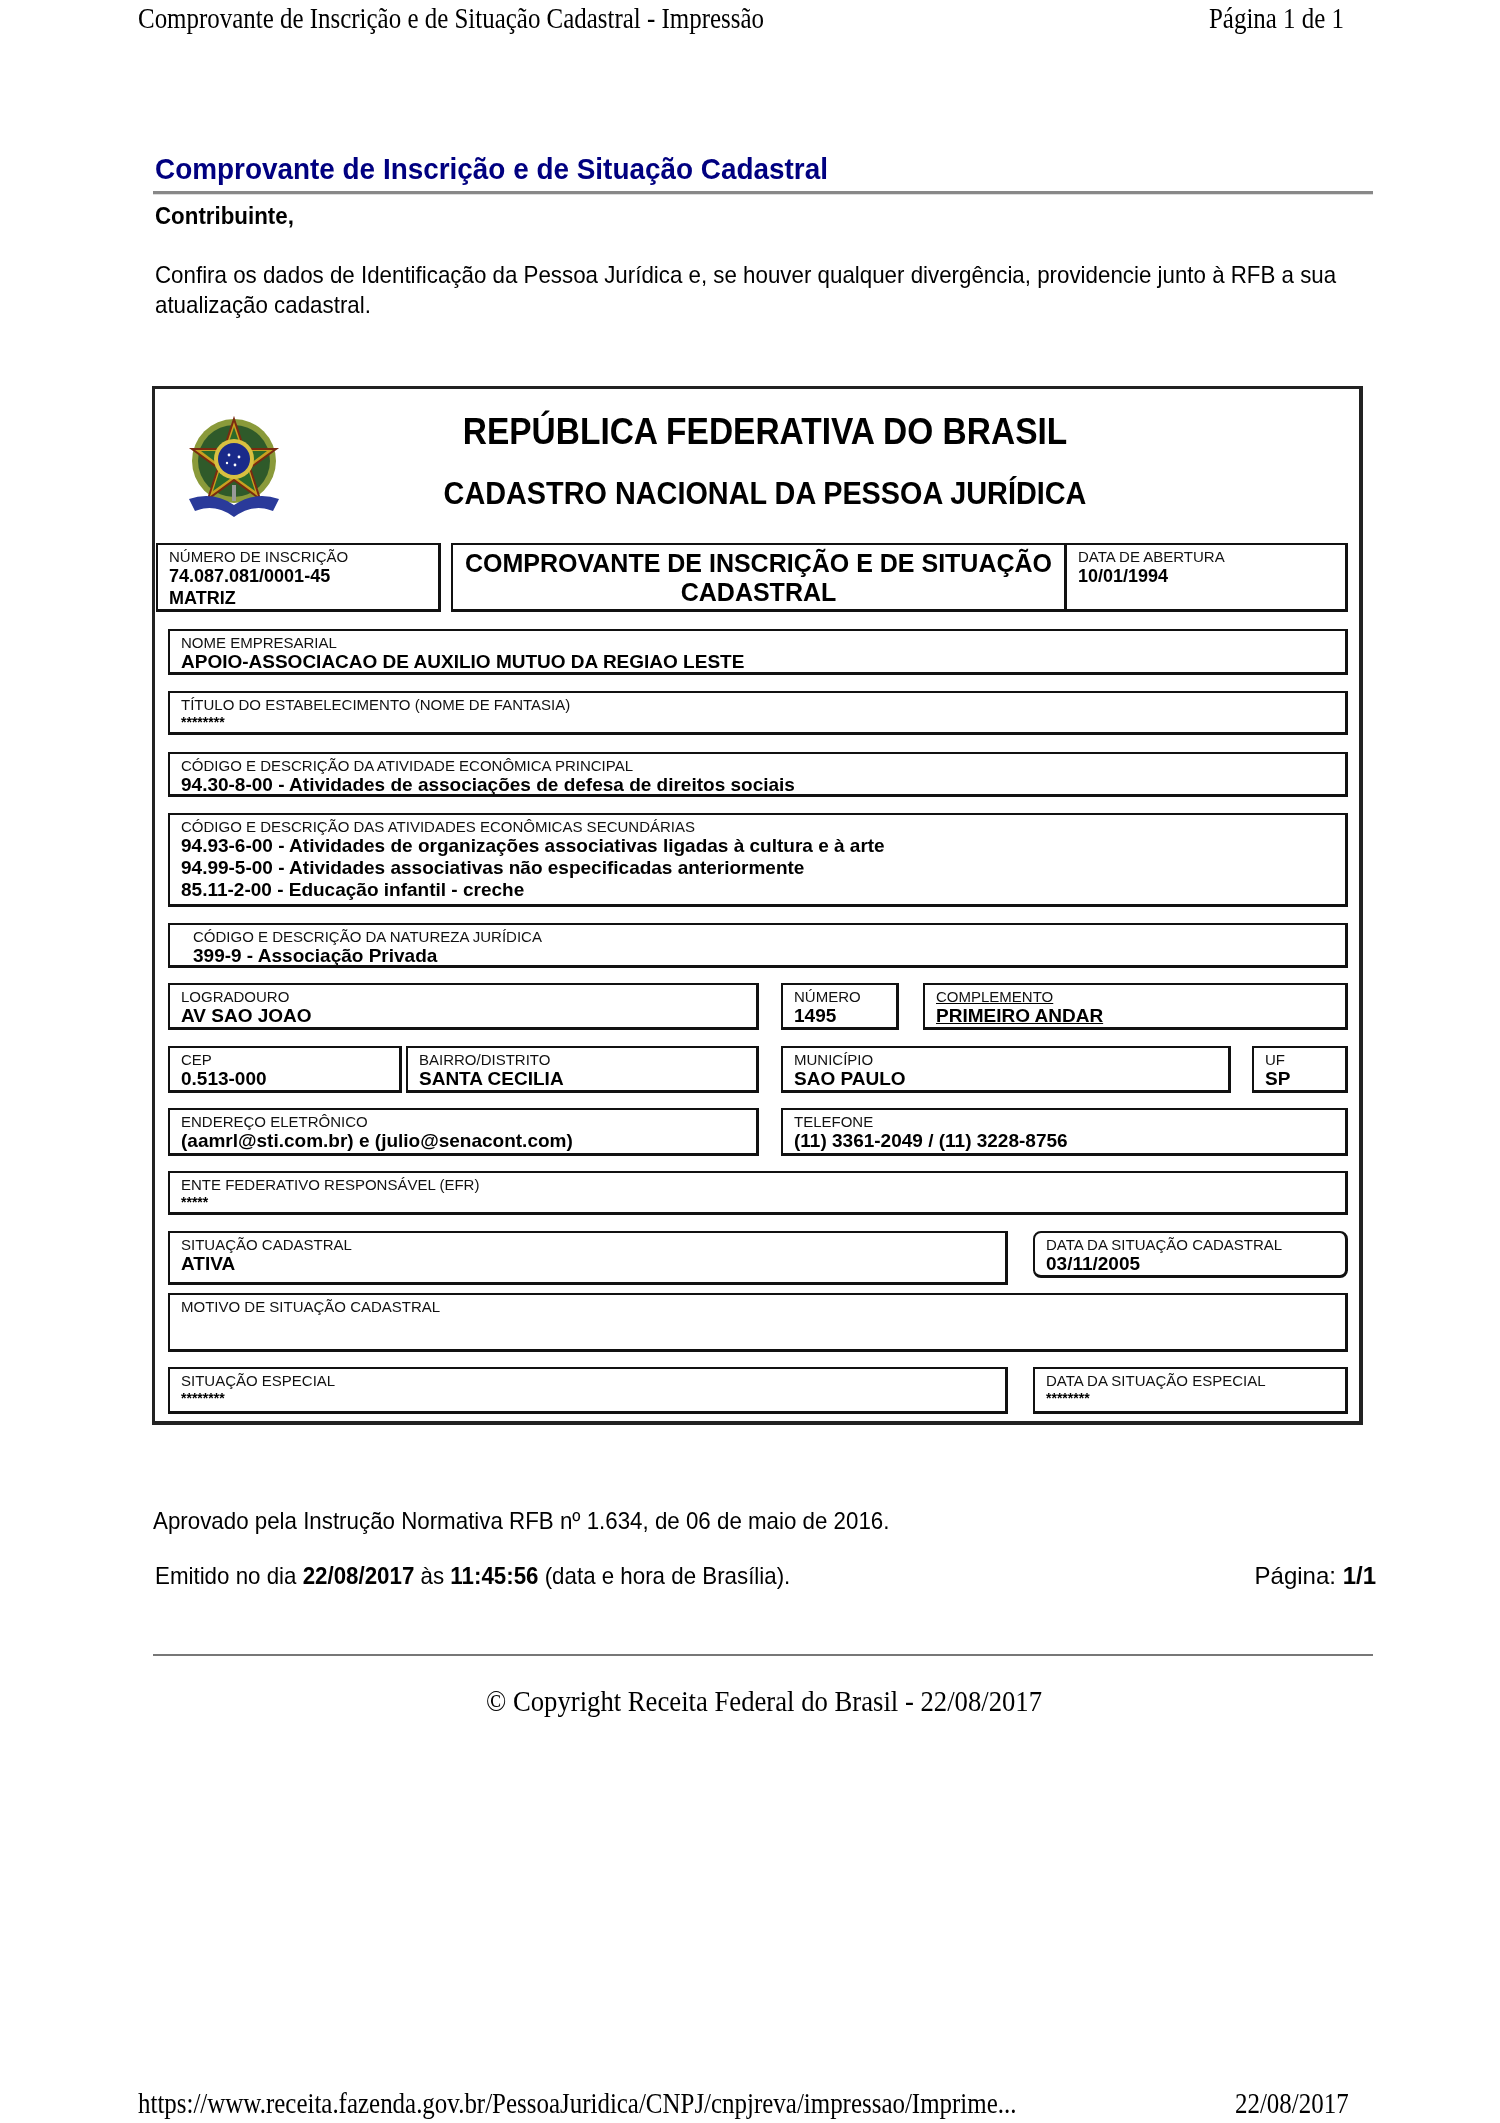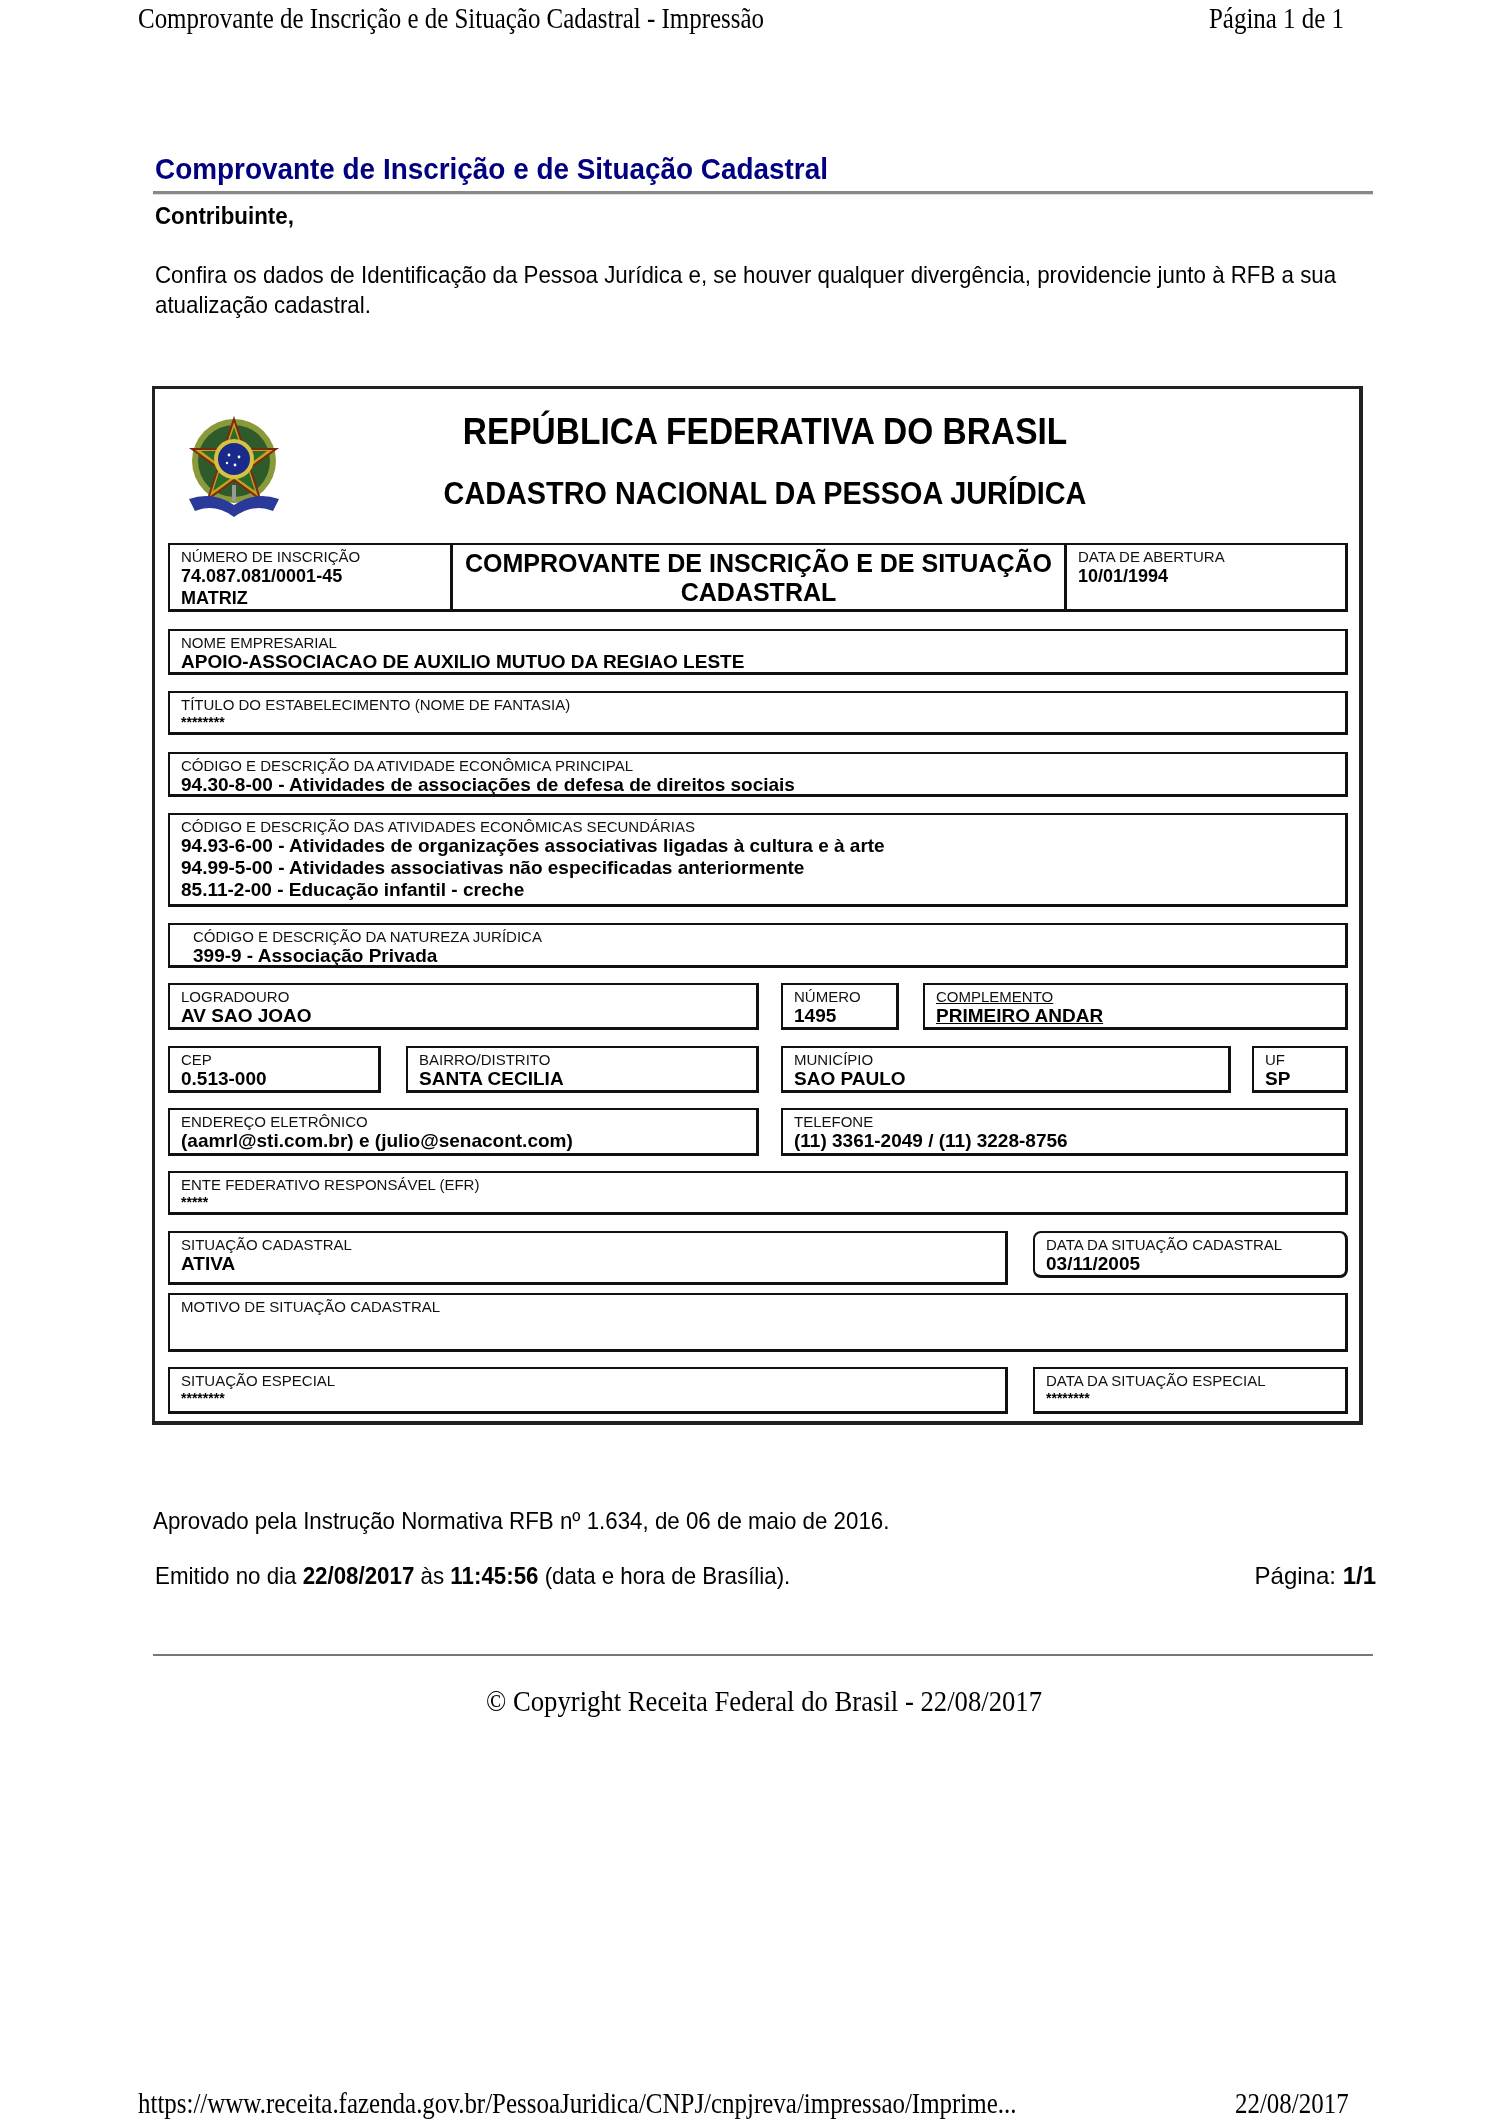--- a/index.html
+++ b/index.html
@@ -63,21 +63,21 @@
     <circle cx="52" cy="52" r="1.4" fill="#fff"></circle>
     <circle cx="44" cy="50" r="1.2" fill="#fff"></circle>
     <rect x="49" y="72" width="4" height="16" fill="#999"></rect>
     <path d="M6,86 Q30,78 51,92 Q72,78 96,86 L90,98 Q70,90 51,104 Q32,90 12,98 Z" fill="#2a3a9a"></path>
   </svg>
 </div>
 
 <div class="abs sans h-rep">REPÚBLICA FEDERATIVA DO BRASIL</div>
 <div class="abs sans h-cnpj">CADASTRO NACIONAL DA PESSOA JURÍDICA</div>
 
-<div class="fbox sans" style="left:168px; top:543px; width:285px; height:69px;">
+<div class="fbox sans" style="left:156px; top:543px; width:285px; height:69px;">
   <div class="flabel">NÚMERO DE INSCRIÇÃO</div>
   <div class="fvalue" style="font-size:18px;">74.087.081/0001-45</div>
   <div class="fvalue" style="font-size:18px;">MATRIZ</div>
 </div>
 <div class="fbox sans" style="left:451px; top:543px; width:616px; height:69px; padding:4px 4px 0 4px;">
   <div class="center-title">COMPROVANTE DE INSCRIÇÃO E DE SITUAÇÃO CADASTRAL</div>
 </div>
 <div class="fbox sans" style="left:1065px; top:543px; width:283px; height:69px;">
   <div class="flabel">DATA DE ABERTURA</div>
   <div class="fvalue" style="font-size:18px;">10/01/1994</div>
@@ -116,21 +116,21 @@
 </div>
 <div class="fbox sans" style="left:781px; top:983px; width:118px; height:47px;">
   <div class="flabel">NÚMERO</div>
   <div class="fvalue">1495</div>
 </div>
 <div class="fbox sans" style="left:923px; top:983px; width:425px; height:47px;text-decoration:underline;">
   <div class="flabel">COMPLEMENTO</div>
   <div class="fvalue">PRIMEIRO ANDAR</div>
 </div>
 
-<div class="fbox sans" style="left:168px; top:1046px; width:213px; height:47px;">
+<div class="fbox sans" style="left:168px; top:1046px; width:234px; height:47px;">
   <div class="flabel">CEP</div>
   <div class="fvalue">0.513-000</div>
 </div>
 <div class="fbox sans" style="left:406px; top:1046px; width:353px; height:47px;">
   <div class="flabel">BAIRRO/DISTRITO</div>
   <div class="fvalue">SANTA CECILIA</div>
 </div>
 <div class="fbox sans" style="left:781px; top:1046px; width:450px; height:47px;">
   <div class="flabel">MUNICÍPIO</div>
   <div class="fvalue">SAO PAULO</div>

